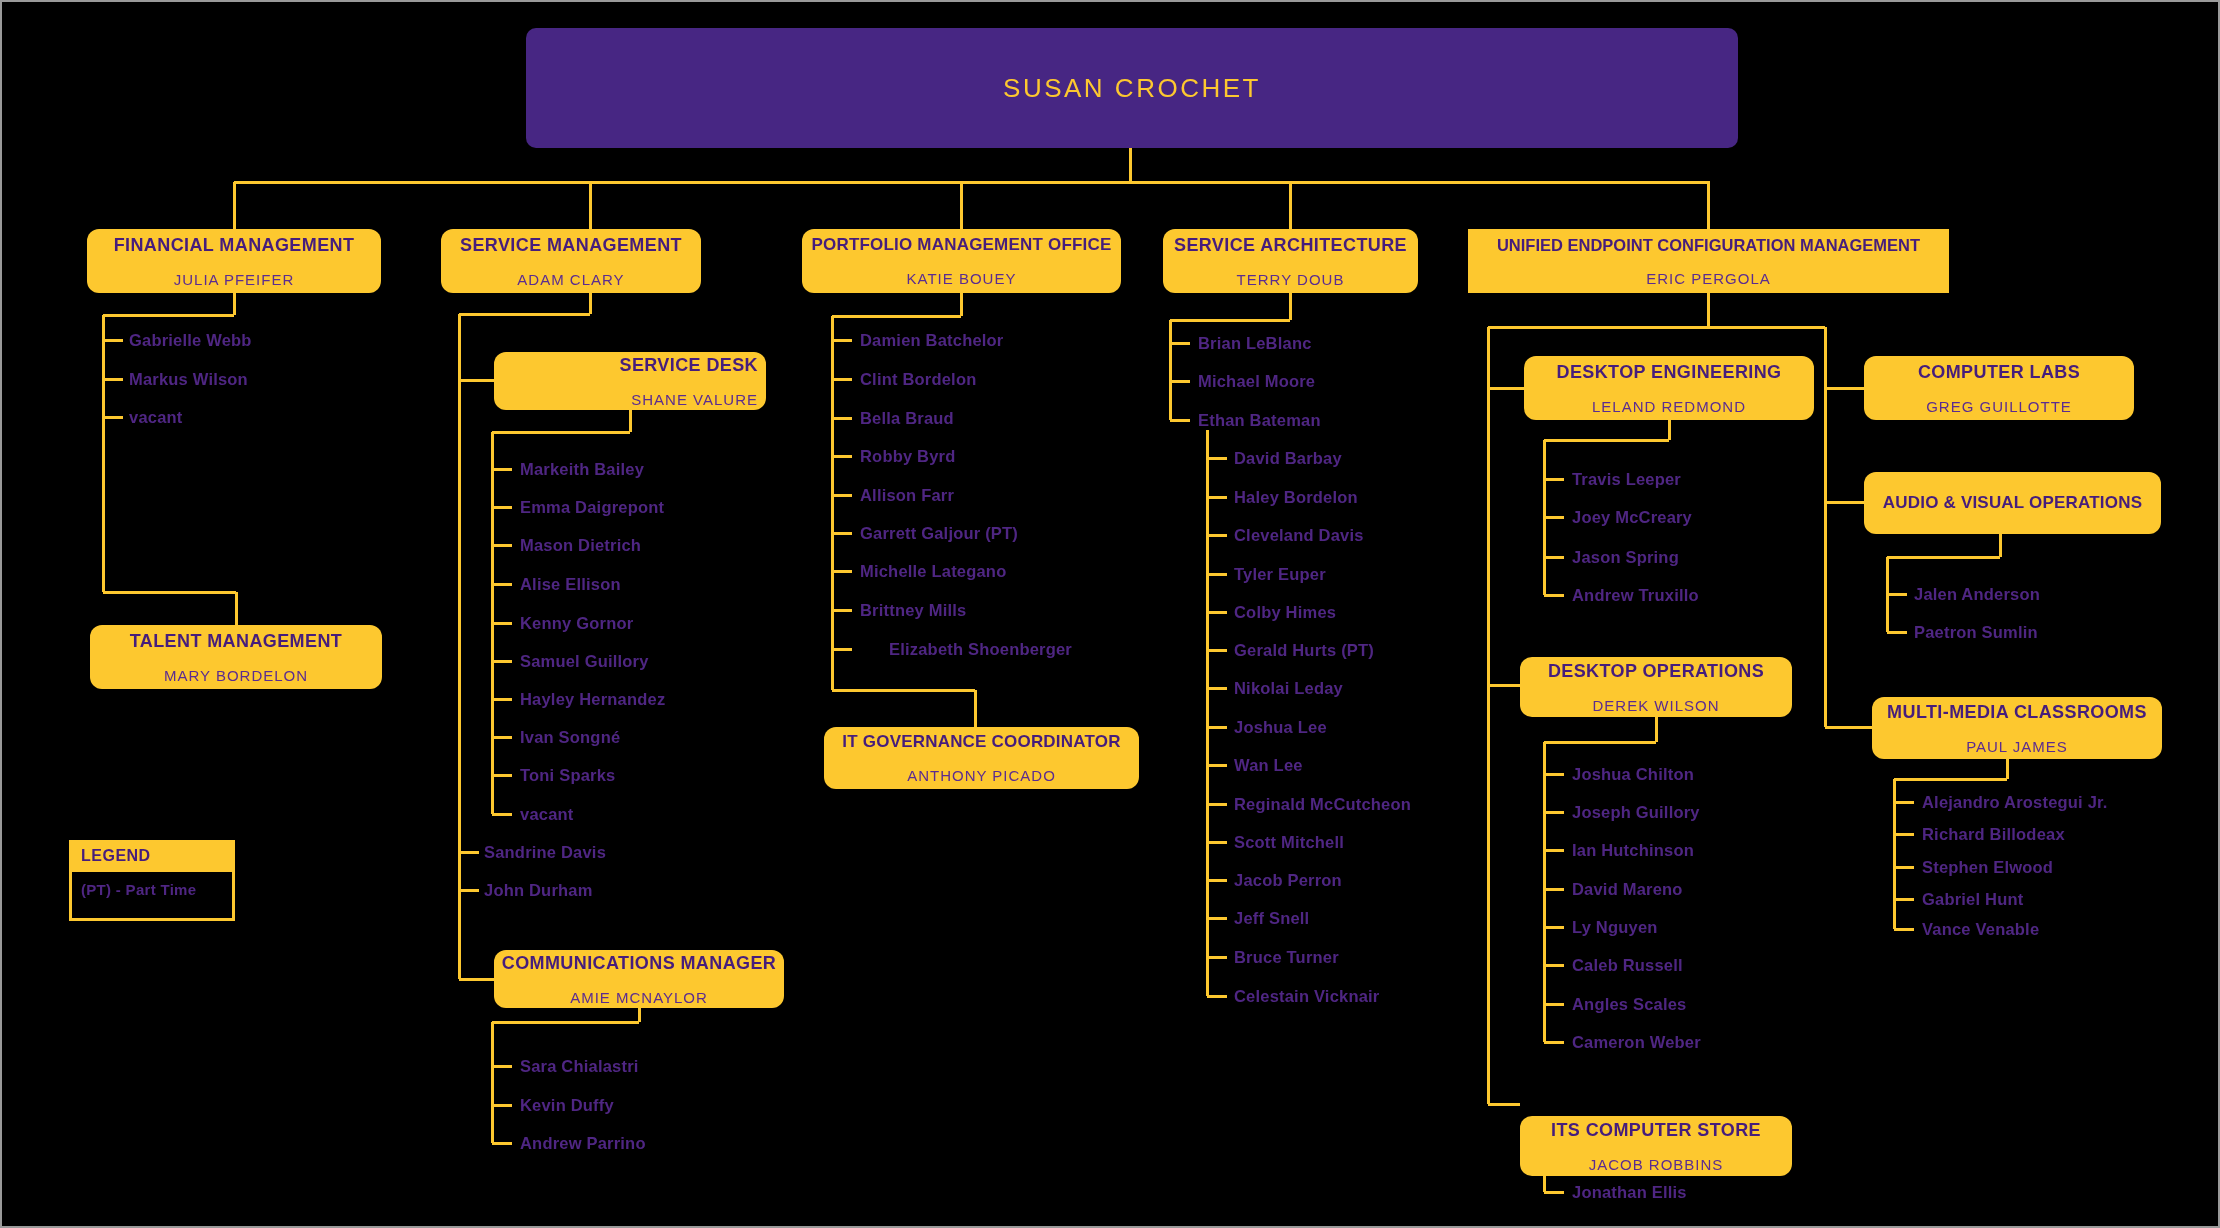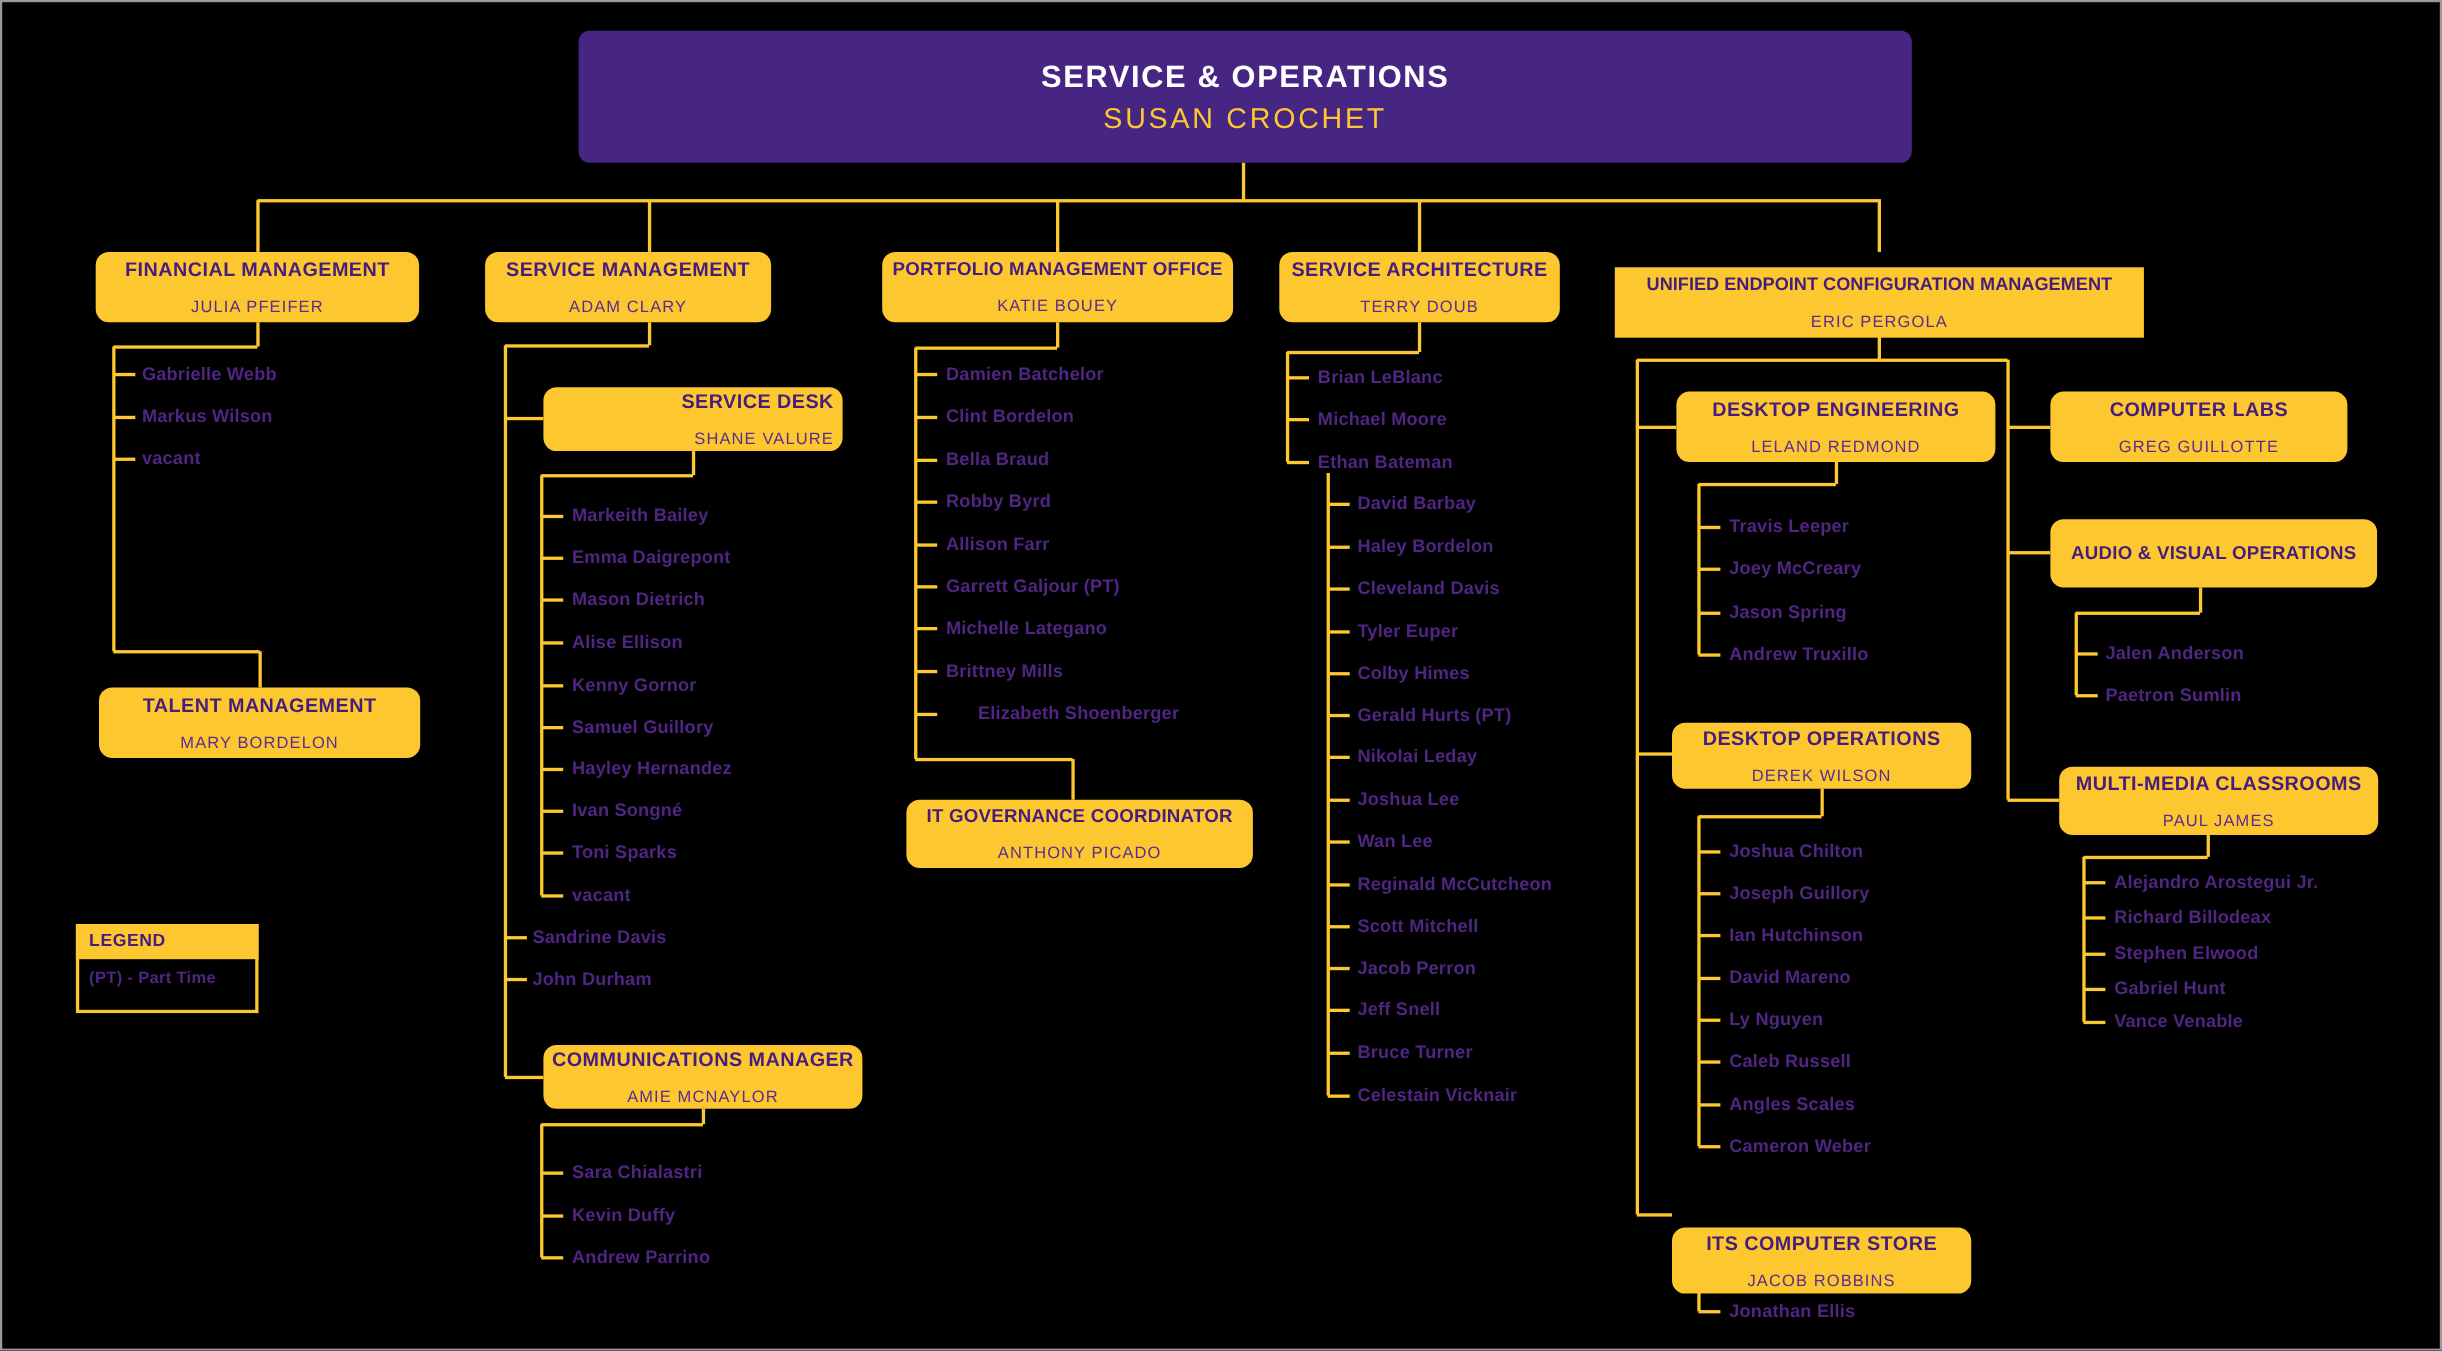--- a/index.html
+++ b/index.html
@@ -13,21 +13,21 @@
     background:var(--purple);border-radius:10px;
     display:flex;flex-direction:column;align-items:center;justify-content:center;gap:6px;
   }
   .root-title{color:#fff;font-size:28px;font-weight:700;letter-spacing:1.5px;}
   .root-name{color:var(--gold);font-size:26px;font-weight:400;letter-spacing:2.5px;}
   .box{
     position:absolute;background:var(--gold);border-radius:12px;
     display:flex;flex-direction:column;align-items:center;justify-content:center;gap:15px;
     box-sizing:border-box;padding:4px 8px;
   }
-  .box.square{border-radius:0;margin-top:14px;}
+  .box.square{border-radius:0;}
   .box-title{color:var(--boxtext);font-weight:700;font-size:18px;letter-spacing:0.4px;white-space:nowrap;}
   .box-title.long{font-size:17px;letter-spacing:0.2px;}
   .box-title.xlong{font-size:16.5px;letter-spacing:0px;}
   .box-name{color:#5B2C90;font-weight:400;font-size:15px;letter-spacing:1px;white-space:nowrap;}
   .line{position:absolute;background:var(--line);}
   .person{
     position:absolute;color:var(--nametext);font-weight:700;font-size:16.5px;
     line-height:22px;white-space:nowrap;letter-spacing:0.2px;
   }
   .legend{position:absolute;left:67px;top:838px;width:166px;height:81px;box-sizing:border-box;border:3px solid var(--gold);}
@@ -38,21 +38,20 @@
   }
   .legend-body{
     position:absolute;left:9px;top:38px;color:var(--nametext);font-weight:700;font-size:15px;letter-spacing:0.3px;
   }
 </style>
 </head>
 <body>
 
 <div id="canvas" style="--purple: #472683; --gold: #FDC82F; --boxtext: #461D7C; --nametext: #4F2683; --line: #FDC82F;">
   <div class="root-box">
-    <div class="root-title">SERVICE &amp; OPERATIONS</div>
     <div class="root-name">SUSAN CROCHET</div>
   </div>
 
   <div id="layer">
       <div class="line" style="left: 1126.5px; top: 146px; width: 3px; height: 34px;"></div>
       <div class="line" style="left: 232px; top: 178.5px; width: 1476px; height: 3px;"></div>
       <div class="line" style="left: 230.5px; top: 180px; width: 3px; height: 47px;"></div>
       <div class="line" style="left: 586.5px; top: 180px; width: 3px; height: 47px;"></div>
       <div class="line" style="left: 957.5px; top: 180px; width: 3px; height: 47px;"></div>
       <div class="line" style="left: 1286.5px; top: 180px; width: 3px; height: 47px;"></div>

